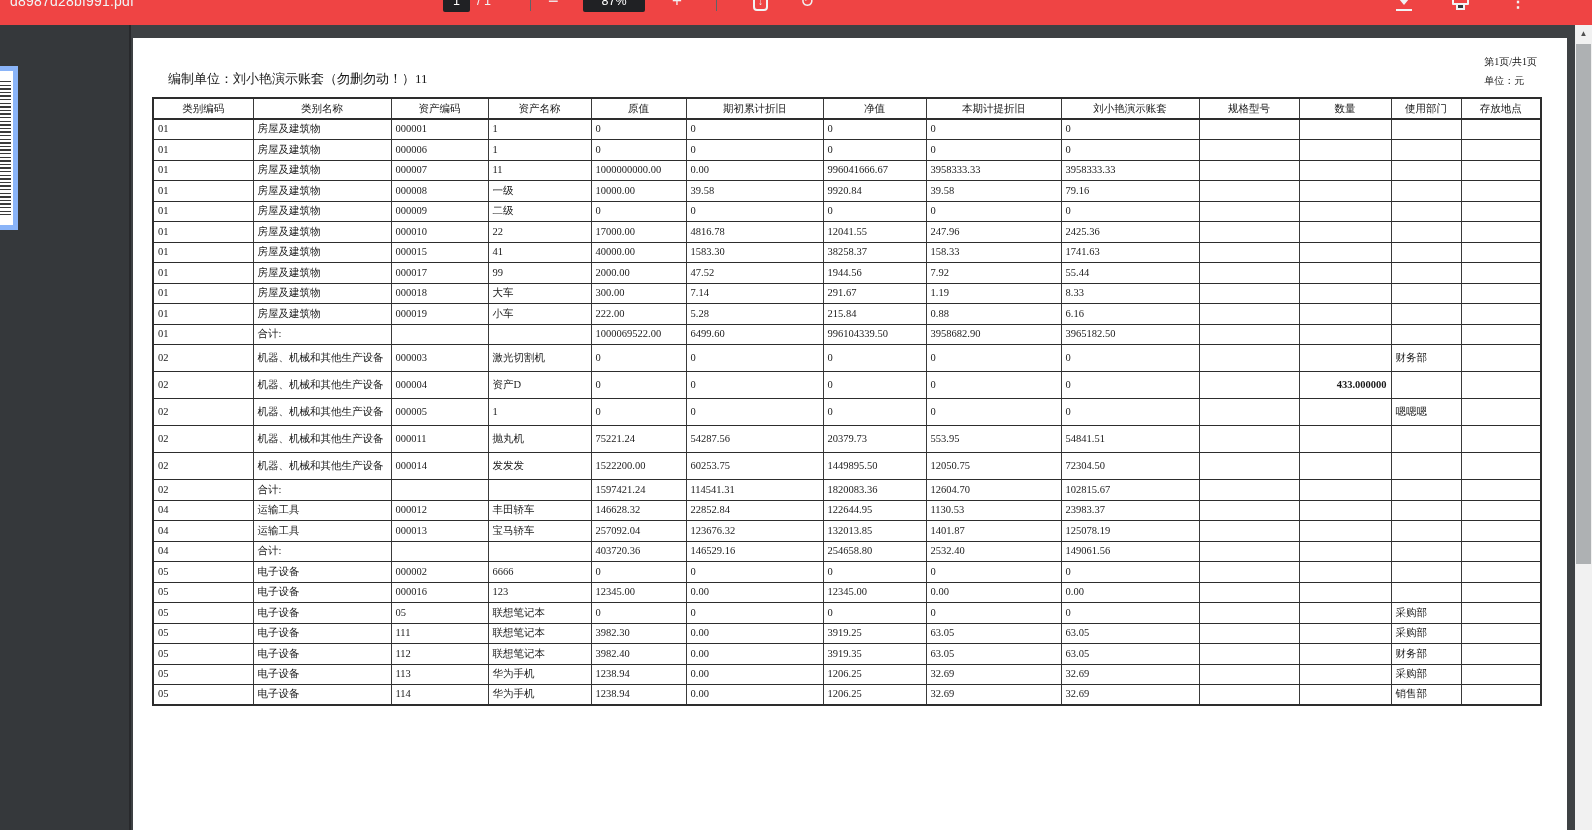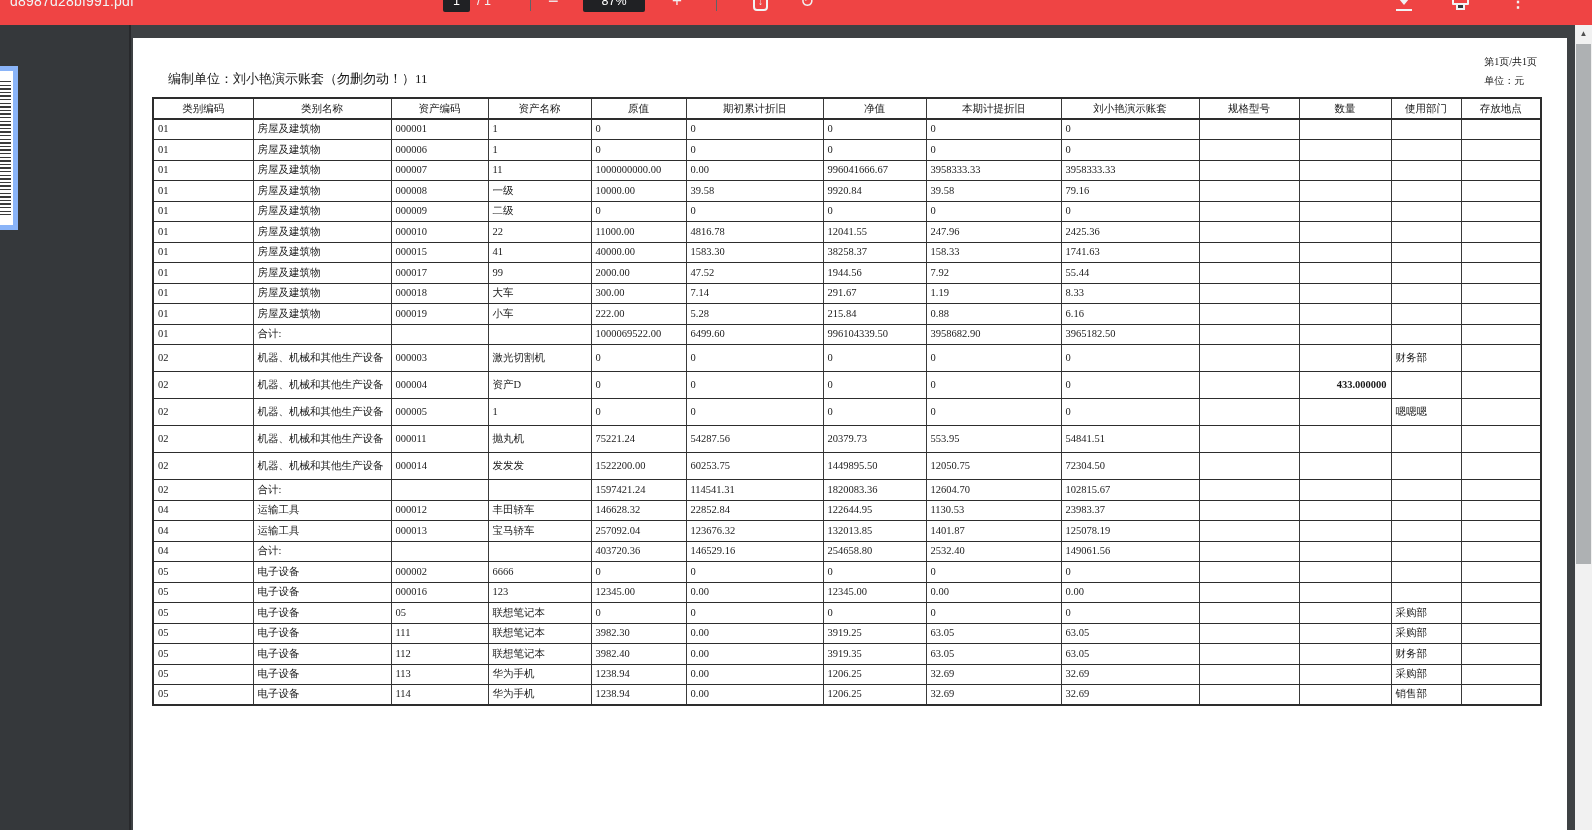--- a/index.html
+++ b/index.html
@@ -228,21 +228,21 @@
             <td></td>
             <td class="qty"></td>
             <td></td>
             <td></td>
           </tr>
           <tr>
             <td>01</td>
             <td>房屋及建筑物</td>
             <td>000010</td>
             <td>22</td>
-            <td>11000.00</td>
+            <td>17000.00</td>
             <td>4816.78</td>
             <td>12041.55</td>
             <td>247.96</td>
             <td>2425.36</td>
             <td></td>
             <td class="qty"></td>
             <td></td>
             <td></td>
           </tr>
           <tr>

